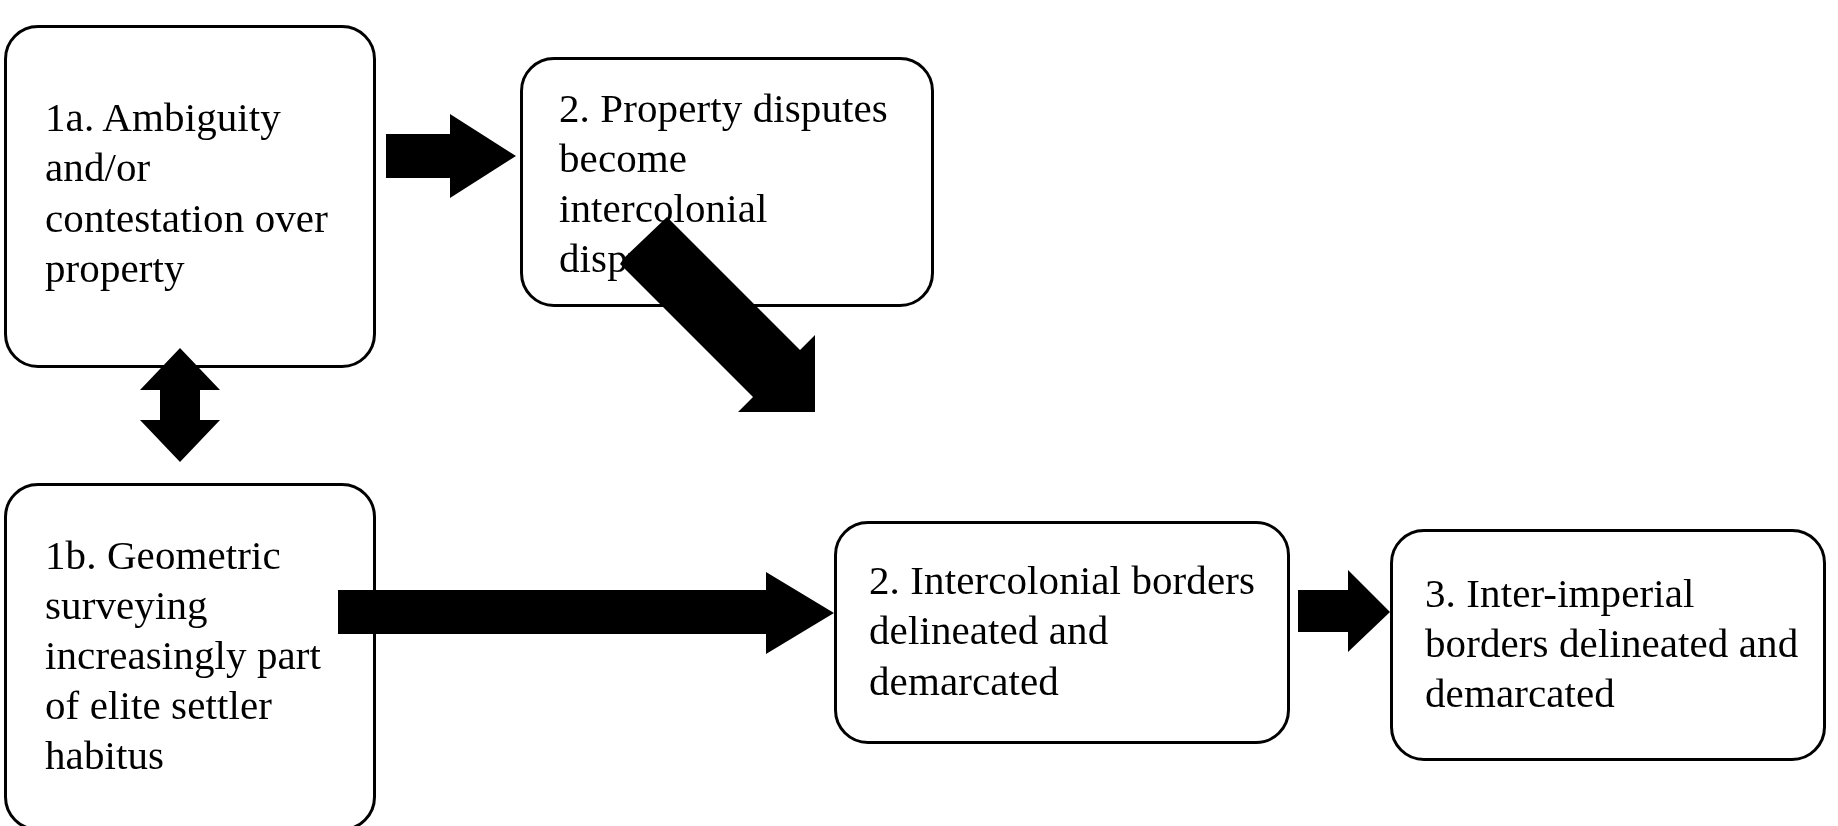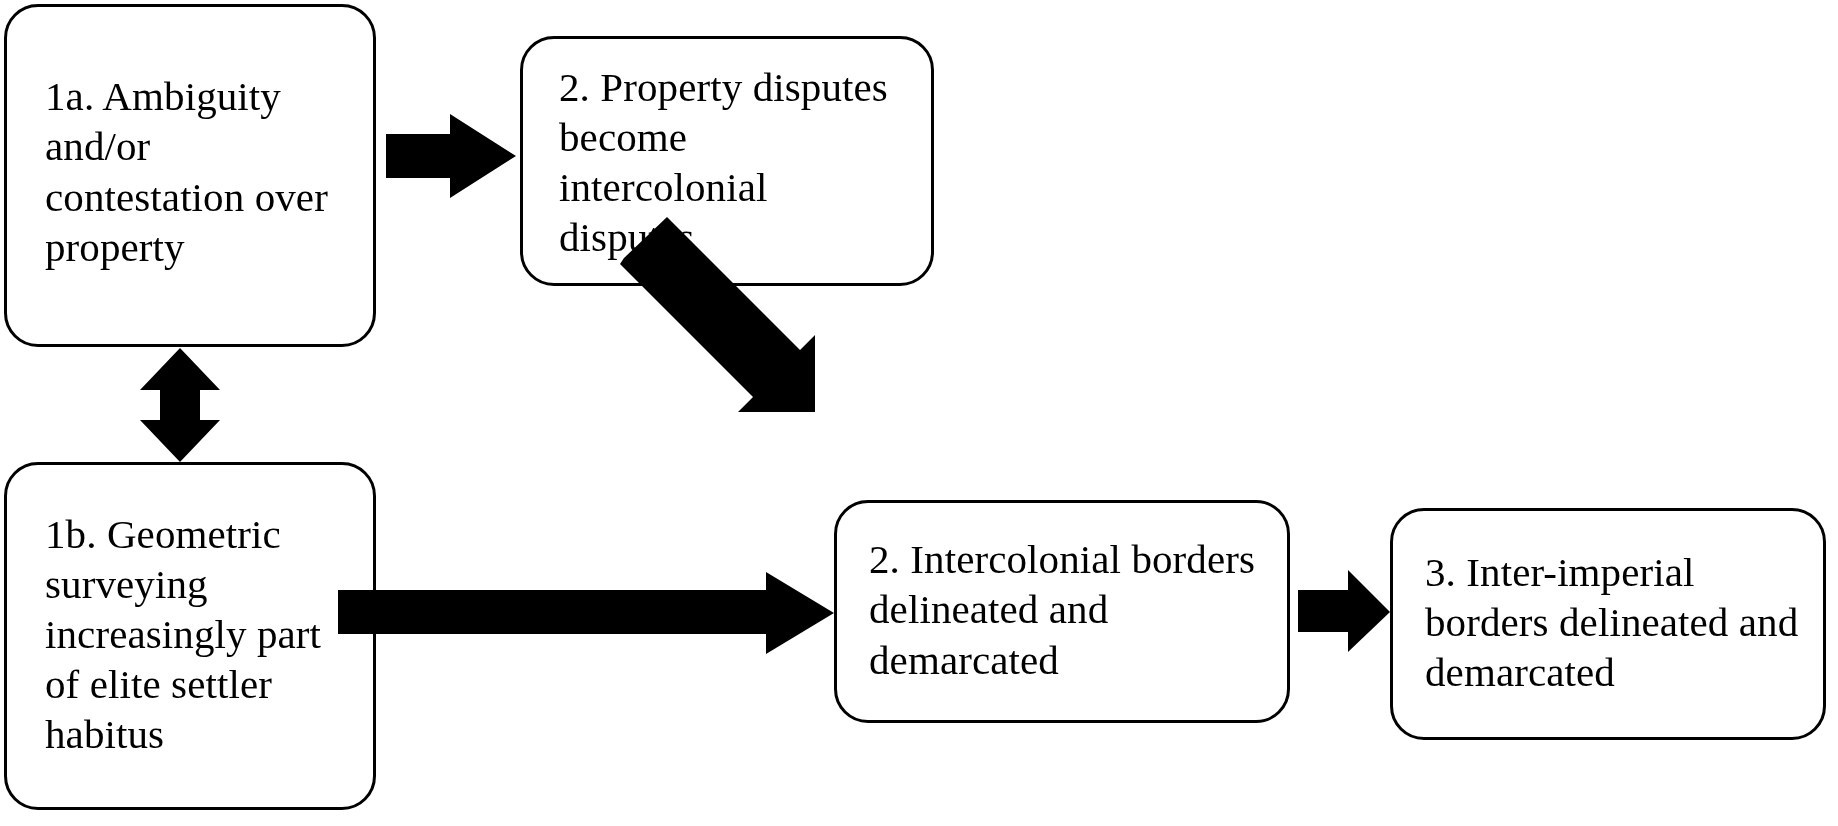--- a/index.html
+++ b/index.html
@@ -17,20 +17,21 @@
     font-family: "Liberation Serif", "DejaVu Serif", serif;
   }
   .node {
     position: absolute;
     box-sizing: border-box;
     background: #ffffff;
     border: 3px solid #000000;
     border-radius: 34px;
     display: flex;
     align-items: center;
+    margin-top: 21px;
   }
   .node .node-label {
     display: block;
     width: 100%;
     color: #000000;
     font-size: 41px;
     line-height: 1.22;
     letter-spacing: 0.1px;
     text-align: left;
     white-space: pre-line;

